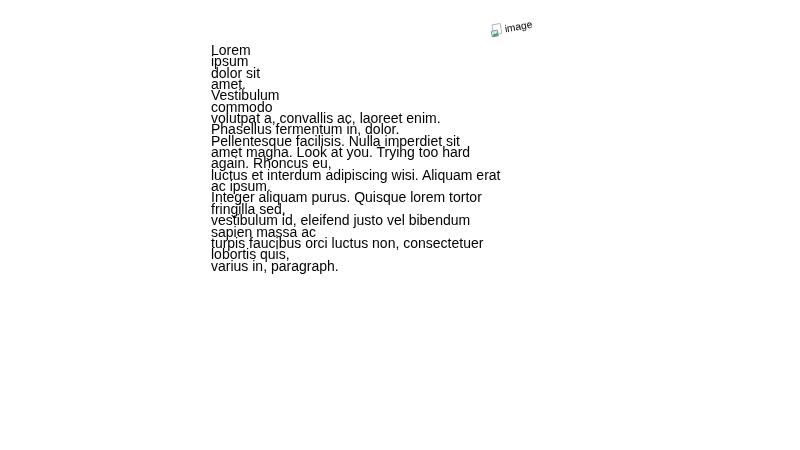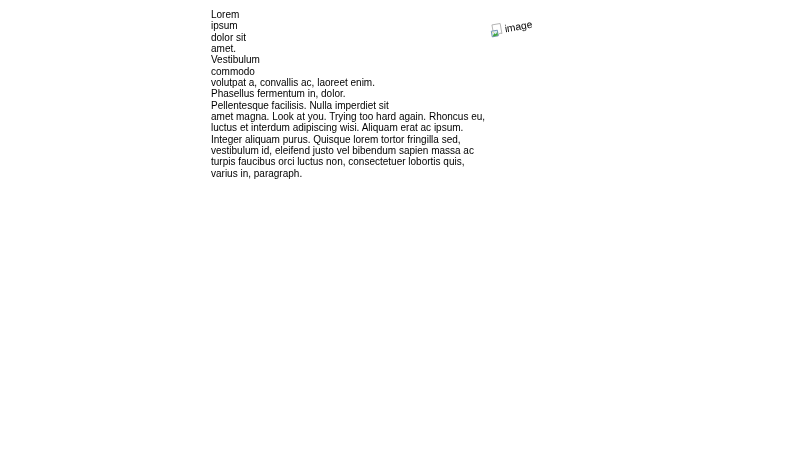--- a/index.html
+++ b/index.html
@@ -10,23 +10,23 @@
     position: relative;
     width: 800px;
     height: 450px;
     background: #ffffff;
     overflow: hidden;
     font-family: "Liberation Sans", sans-serif;
   }
   .paragraph {
     position: absolute;
     left: 211px;
-    top: 9px;
+    top: 45px;
     width: 300px;
-    font-size: 10px;
+    font-size: 14px;
     line-height: 11.34px;
     color: #000000;
     white-space: pre-line;
   }
   .broken-image {
     position: absolute;
     left: 490px;
     top: 24px;
     display: flex;
     align-items: center;

